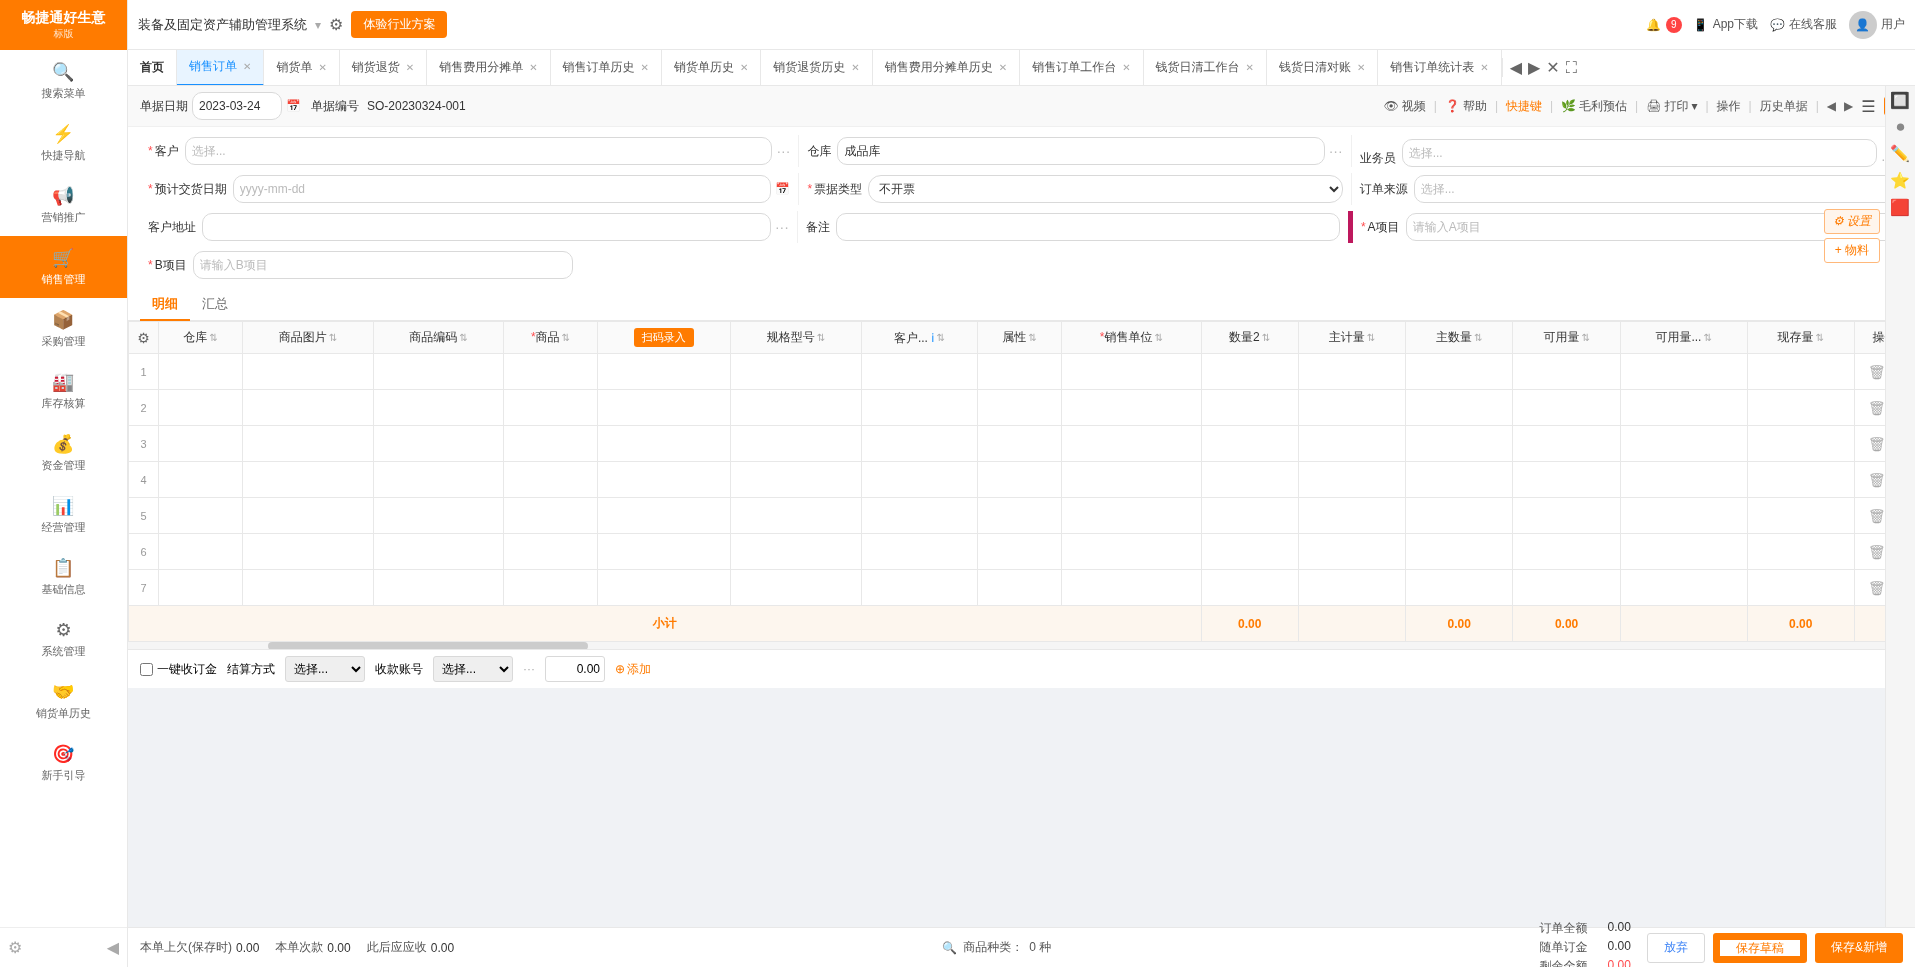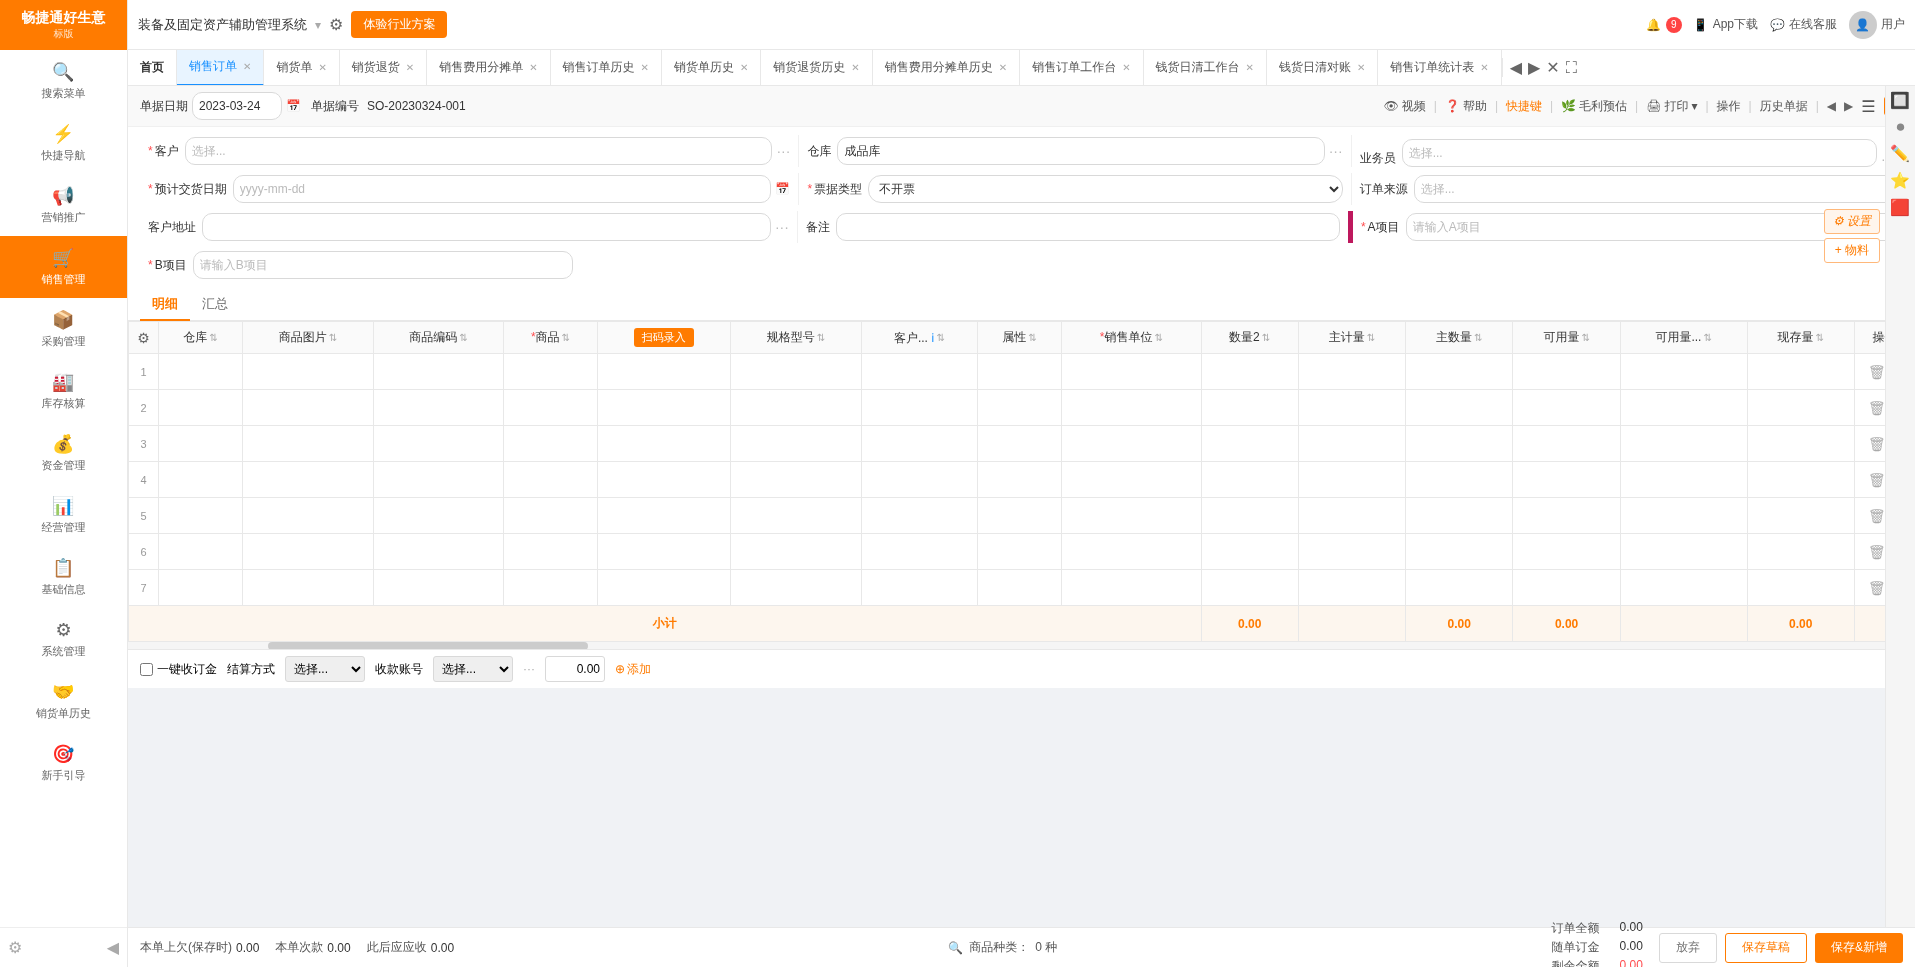--- a/index.html
+++ b/index.html
@@ -196,24 +196,24 @@
       background: #fff; border-top: 1px solid #e8e8e8;
       display: flex; align-items: center; justify-content: space-between; padding: 0 12px; z-index: 99;
     }
     .footer-left { display: flex; align-items: center; gap: 16px; font-size: 12px; color: #555; }
     .footer-center { display: flex; align-items: center; gap: 6px; font-size: 12px; color: #555; }
     .footer-right { display: flex; align-items: center; gap: 8px; }
     .footer-meta { display: flex; align-items: center; gap: 4px; }
     .footer-val { color: #333; }
     .btn-discard {
       height: 30px; padding: 0 16px; border: 1px solid #d9d9d9; border-radius: 3px;
-      background: #fff; cursor: pointer; font-size: 12px; color: #737373;
+      background: #fff; cursor: pointer; font-size: 12px; color: #3b82f6;
     }
     .btn-save-draft {
-      height: 30px; padding: 0 16px; border: 1px solid #a21caf; border-radius: 3px;
+      height: 30px; padding: 0 16px; border: 7px solid #a21caf; border-radius: 3px;
       background: #fff; cursor: pointer; font-size: 12px; color: #ff7b00; border-color: #ff7b00;
     }
     .btn-save-new {
       height: 30px; padding: 0 16px; border: none; border-radius: 3px;
       background: #ff7b00; color: #fff; cursor: pointer; font-size: 12px;
     }
 
     
     .order-total-panel {
       display: flex; flex-direction: column; align-items: flex-end; gap: 2px;

